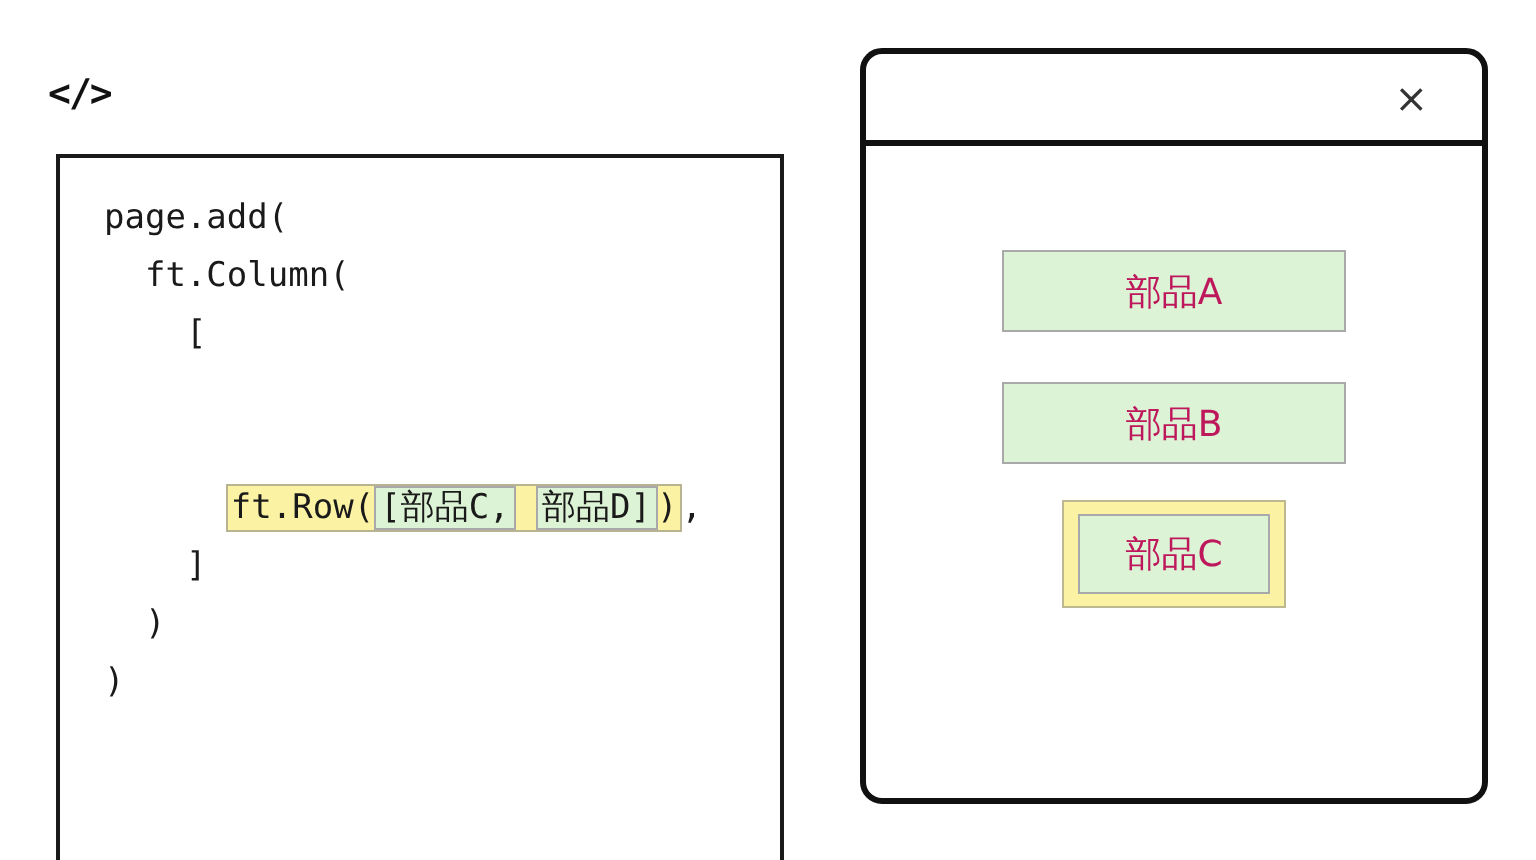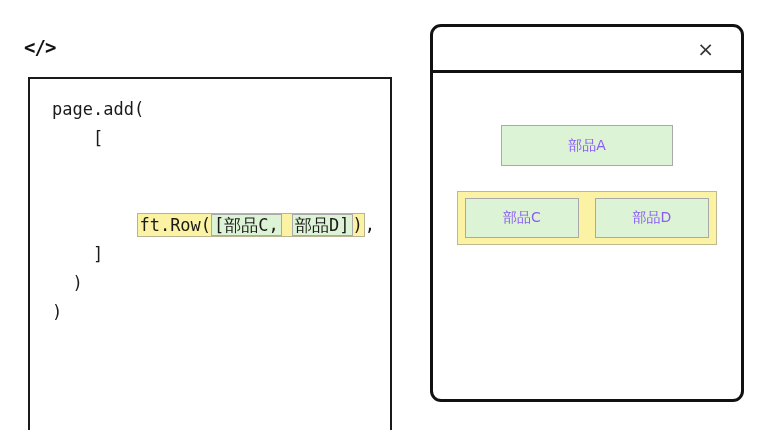--- a/index.html
+++ b/index.html
@@ -54,21 +54,20 @@
   }
   .hl-green {
     background: #ddf3d5;
     border: 1px solid #a9a9a9;
     padding: 1px 3px;
   }
   .hl-yellow {
     background: #fbf2a3;
     border: 1px solid #b8b492;
     padding: 1px 1px;
-    margin-left: 24px;
   }
   .hl-yellow .hl-green {
     padding: 0 2px;
   }
 
   
   .app-window {
     position: absolute;
     left: 430px;
     top: 24px;
@@ -104,64 +103,65 @@
     align-items: center;
     padding-top: 52px;
   }
   .comp {
     background: #ddf3d5;
     border: 1.5px solid #a9a9a9;
     box-sizing: border-box;
     display: flex;
     align-items: center;
     justify-content: center;
-    font-size: 14px;
-    color: #8b5cf6;
+    font-size: 18px;
+    color: #be185d;
   }
   .comp-a, .comp-b {
     width: 172px;
     height: 41px;
   }
   .comp-a { margin-bottom: 25px; }
   .comp-b { margin-bottom: 18px; }
   .row-box {
     background: #fbf2a3;
     border: 1.5px solid #bdb88f;
     box-sizing: border-box;
     padding: 6px 7px;
     display: flex;
     gap: 16px;
   }
   .comp-c, .comp-d {
-    width: 114px;
+    width: 96px;
     height: 40px;
   }
 </style>
 </head>
 <body>
 
 <div class="code-header">
   <span class="code-icon-glyph">&lt;/&gt;</span>
 </div>
 
 <div class="code-box">
   <div class="code-line"><span>page.add(</span></div>
+  <div class="code-line"><span>  ft.Column(</span></div>
   <div class="code-line"><span>    [</span></div>
   <div class="code-line"><span>      </span></div>
   <div class="code-line"><span>      </span></div>
   <div class="code-line"><span>      </span><span class="hl-yellow"><span>ft.Row(</span><span class="hl-green">[部品C,</span><span> </span><span class="hl-green">部品D]</span><span>)</span></span><span>,</span></div>
   <div class="code-line"><span>    ]</span></div>
   <div class="code-line"><span>  )</span></div>
   <div class="code-line"><span>)</span></div>
 </div>
 
 <div class="app-window">
   <div class="titlebar">
     <span class="close-btn">×</span>
   </div>
   <div class="window-body">
     <div class="comp comp-a">部品A</div>
+    <div class="comp comp-b">部品B</div>
     <div class="row-box">
       <div class="comp comp-c">部品C</div>
-      <div class="comp comp-d">部品D</div>
     </div>
   </div>
 </div>
 
 </body></html>

